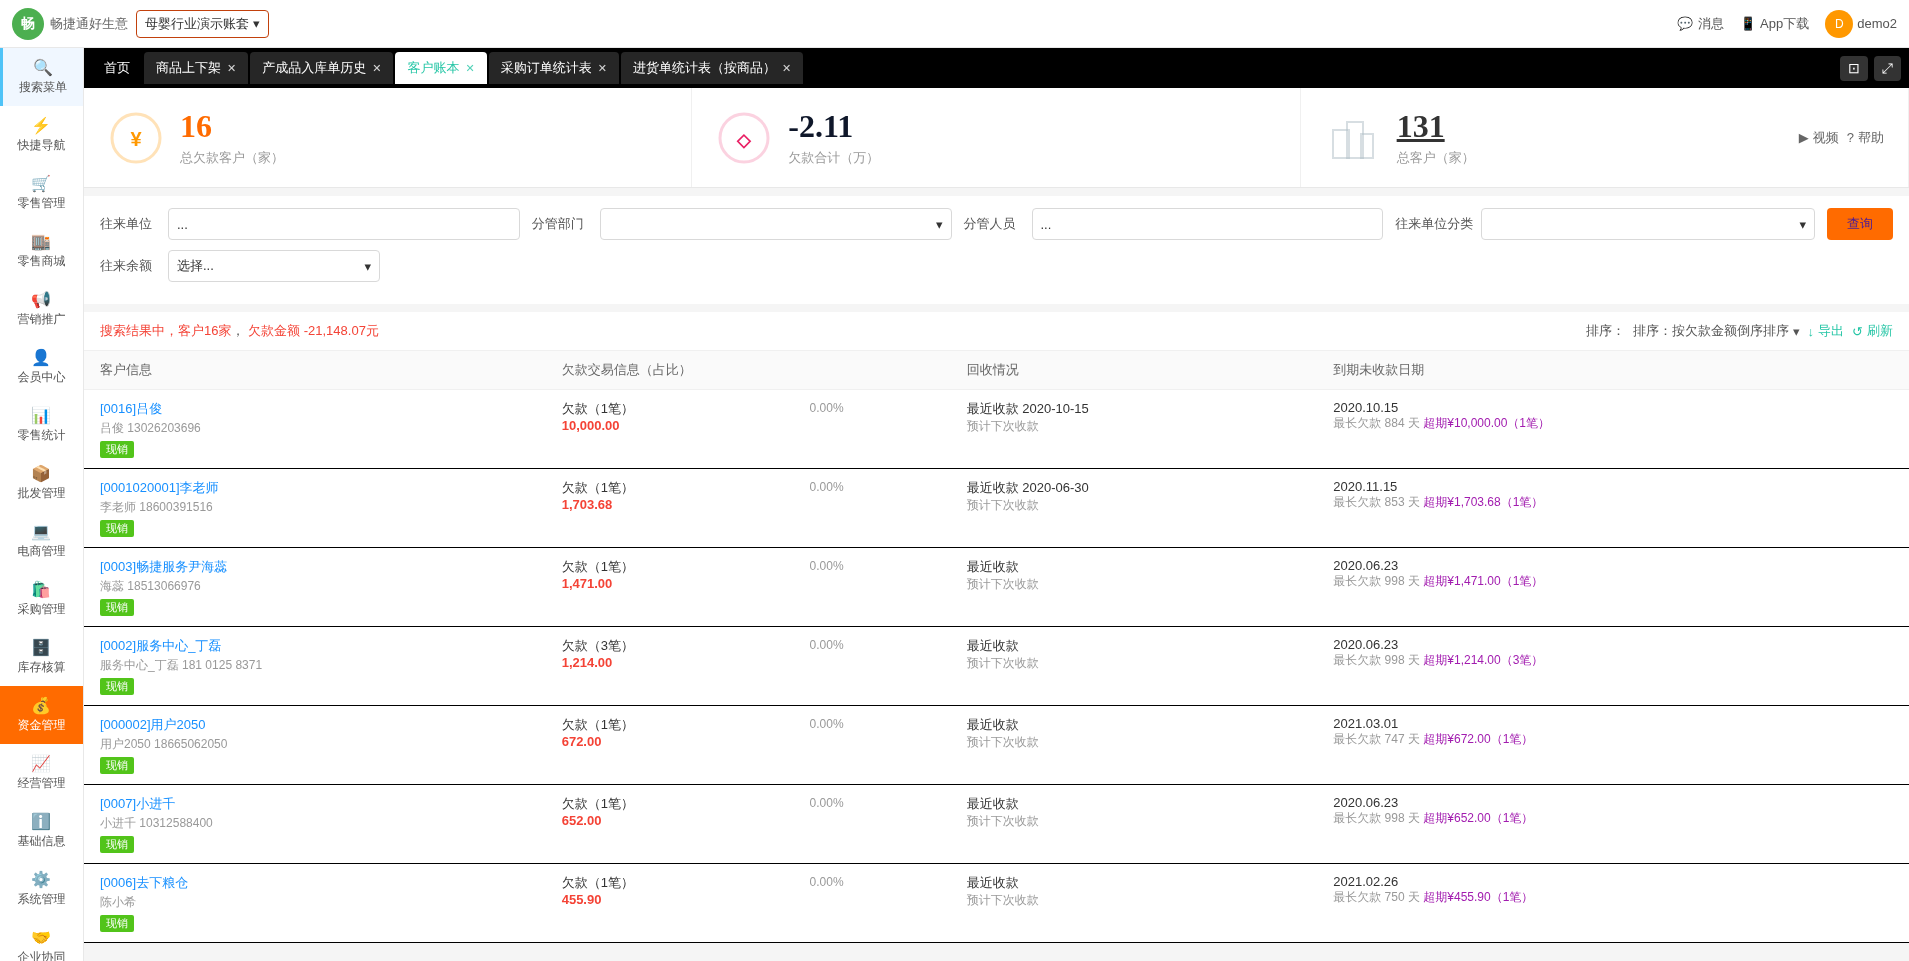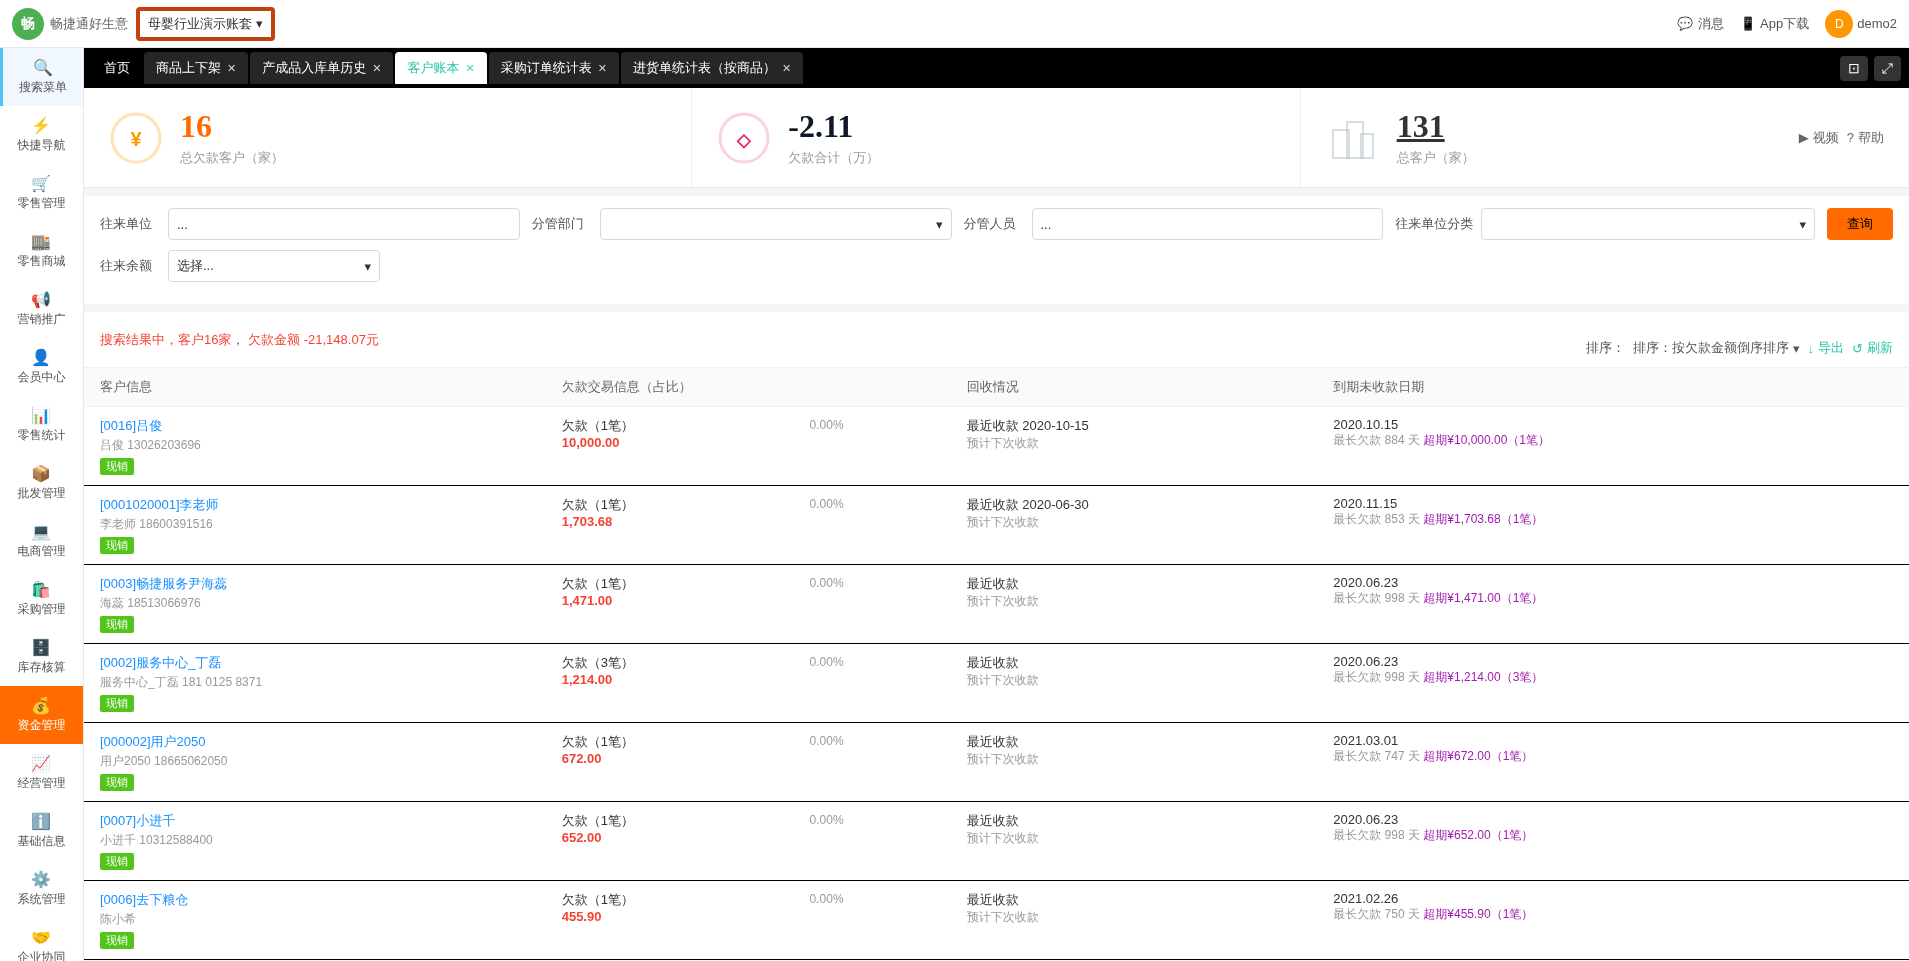--- a/index.html
+++ b/index.html
@@ -12,21 +12,21 @@
       display: flex;
       align-items: center;
       justify-content: space-between;
       border-bottom: 1px solid #e8e8e8;
       padding: 0 12px;
     }
     .top-bar-left { display: flex; align-items: center; gap: 8px; }
     .logo-area { display: flex; align-items: center; gap: 6px; }
     .logo-icon { width: 32px; height: 32px; background: #4CAF50; border-radius: 50%; display: flex; align-items: center; justify-content: center; color: white; font-size: 14px; font-weight: bold; }
     .app-name { font-size: 13px; color: #666; }
-    .store-selector { display: flex; align-items: center; gap: 4px; font-size: 13px; color: #333; cursor: pointer; border: 4px solid #c2410c; border-radius: 4px; padding: 4px 8px; }
+    .store-selector { display: flex; align-items: center; gap: 4px; font-size: 13px; color: #333; cursor: pointer; border: 1px solid #c2410c; border-radius: 4px; padding: 4px 8px; }
     .top-bar-right { display: flex; align-items: center; gap: 16px; }
     .top-right-item { display: flex; align-items: center; gap: 4px; font-size: 13px; color: #555; cursor: pointer; }
     .avatar { width: 28px; height: 28px; border-radius: 50%; background: #ff9800; display: flex; align-items: center; justify-content: center; color: white; font-size: 12px; }
 
     
     .layout { display: flex; height: calc(100vh - 48px); }
 
     
     .sidebar { width: 84px; background: #fff; border-right: 1px solid #e8e8e8; display: flex; flex-direction: column; overflow-y: auto; }
     .sidebar-item { padding: 10px 4px; text-align: center; cursor: pointer; color: #555; font-size: 12px; transition: background 0.2s; }
@@ -98,37 +98,37 @@
       flex: 1; height: 32px; border: 1px solid #d9d9d9; border-radius: 4px;
       padding: 0 8px; font-size: 13px; outline: none; background: white;
       display: flex; align-items: center; justify-content: space-between; cursor: pointer;
     }
     .filter-select {
       flex: 1; height: 32px; border: 1px solid #d9d9d9; border-radius: 4px;
       padding: 0 8px; font-size: 13px; display: flex; align-items: center; 
       justify-content: space-between; cursor: pointer; background: white;
     }
     .btn-search {
-      background: #ff6b00; color: #000000; border: none; padding: 6px 20px;
+      background: #ff6b00; color: #4c1d95; border: none; padding: 6px 20px;
       border-radius: 4px; cursor: pointer; font-size: 13px; height: 32px;
     }
     .collapse-btn { 
       text-align: center; padding: 6px; cursor: pointer; color: #26c6a6; 
       font-size: 13px; border-top: 1px solid #f0f0f0; margin-top: 4px;
     }
 
     
     .table-area { background: white; margin: 0; }
     .table-toolbar {
       display: flex; align-items: center; justify-content: space-between;
       padding: 10px 16px; border-bottom: 1px solid #f0f0f0;
     }
     .table-info { font-size: 13px; color: #555; }
     .table-info span { color: #f44336; }
-    .table-actions { display: flex; gap: 8px; align-items: center; font-size: 13px; color: #555; margin-top: 17px; }
+    .table-actions { display: flex; gap: 8px; align-items: center; font-size: 13px; color: #555; }
     .sort-btn { display: flex; align-items: center; gap: 4px; cursor: pointer; }
     .action-btn { display: flex; align-items: center; gap: 4px; cursor: pointer; color: #26c6a6; }
 
     
     .data-table { width: 100%; border-collapse: collapse; }
     .data-table th {
       padding: 10px 16px; text-align: left; font-weight: normal;
       color: #666; font-size: 13px; background: #fafafa;
       border-bottom: 1px solid #f0f0f0;
     }

